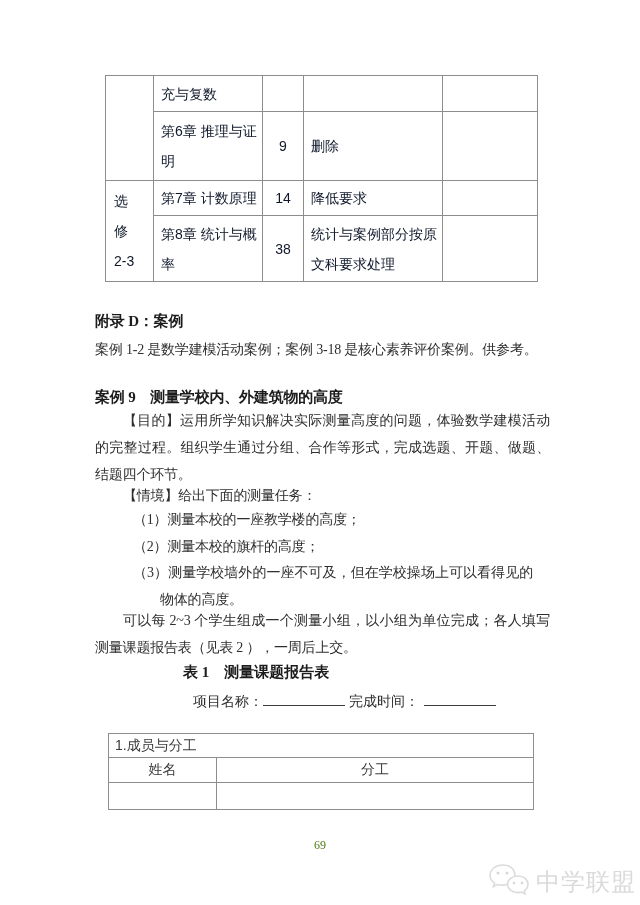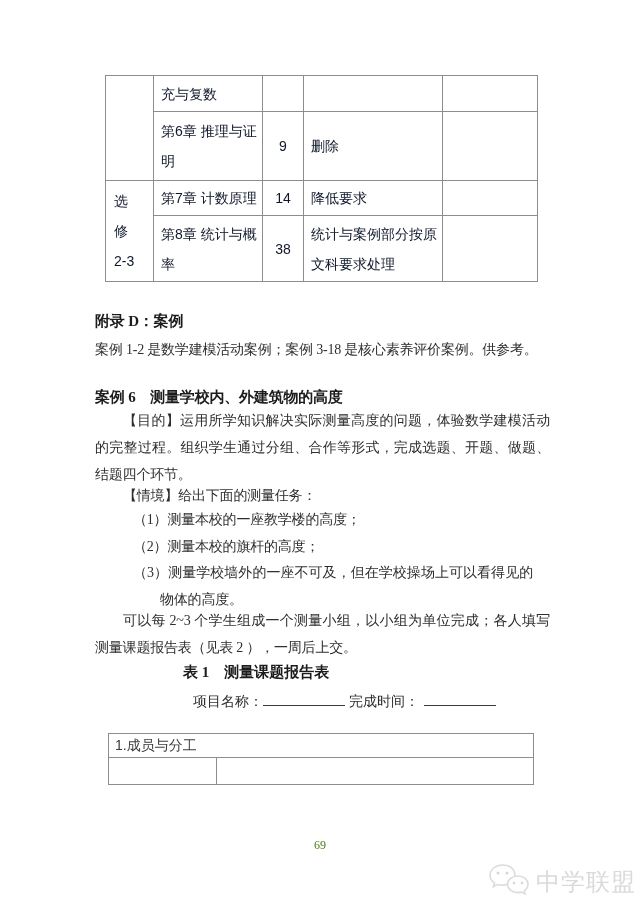--- a/index.html
+++ b/index.html
@@ -140,21 +140,21 @@
       <td class="cell-hours">38</td>
       <td class="cell-note">统计与案例部分按原文科要求处理</td>
       <td class="cell-blank"></td>
     </tr>
   </tbody>
     </table>
 
   <div class="txt heading" style="top:308px; font-size:15px;">附录 D：案例</div>
   <div class="txt nowrap" style="top:336px;">案例 1-2 是数学建模活动案例；案例 3-18 是核心素养评价案例。供参考。</div>
 
-  <div class="txt heading" style="top:384px; font-size:15px;">案例 6　测量学校内、外建筑物的高度</div>
+  <div class="txt heading" style="top:384px; font-size:15px;">案例 9　测量学校内、外建筑物的高度</div>
   <div class="txt indent2" style="top:407px;">【目的】运用所学知识解决实际测量高度的问题，体验数学建模活动的完整过程。组织学生通过分组、合作等形式，完成选题、开题、做题、结题四个环节。</div>
   <div class="txt indent2" style="top:482px;">【情境】给出下面的测量任务：</div>
 
   <div class="task-list">
     <div class="task-item">（1）测量本校的一座教学楼的高度；</div>
     <div class="task-item">（2）测量本校的旗杆的高度；</div>
     <div class="task-item">（3）测量学校墙外的一座不可及，但在学校操场上可以看得见的物体的高度。</div>
   </div>
 
   <div class="txt indent2" style="top:607px;">可以每 2~3 个学生组成一个测量小组，以小组为单位完成；各人填写测量课题报告表（见表 2 ），一周后上交。</div>
@@ -165,20 +165,24 @@
   </div>
 
   <table class="report">
     <colgroup>
         <col style="width:108px">
         <col style="width:317px">
       </colgroup>
     <tbody>
         <tr>
       <td class="report-section" colspan="2">1.成员与分工</td>
+    </tr>
+    <tr>
+      <td class="report-h">姓名</td>
+      <td class="report-h">分工</td>
     </tr>
     <tr>
       <td class="report-empty"></td>
       <td class="report-empty"></td>
     </tr>
   </tbody>
     </table>
 
   <div class="page-number">69</div>
 

